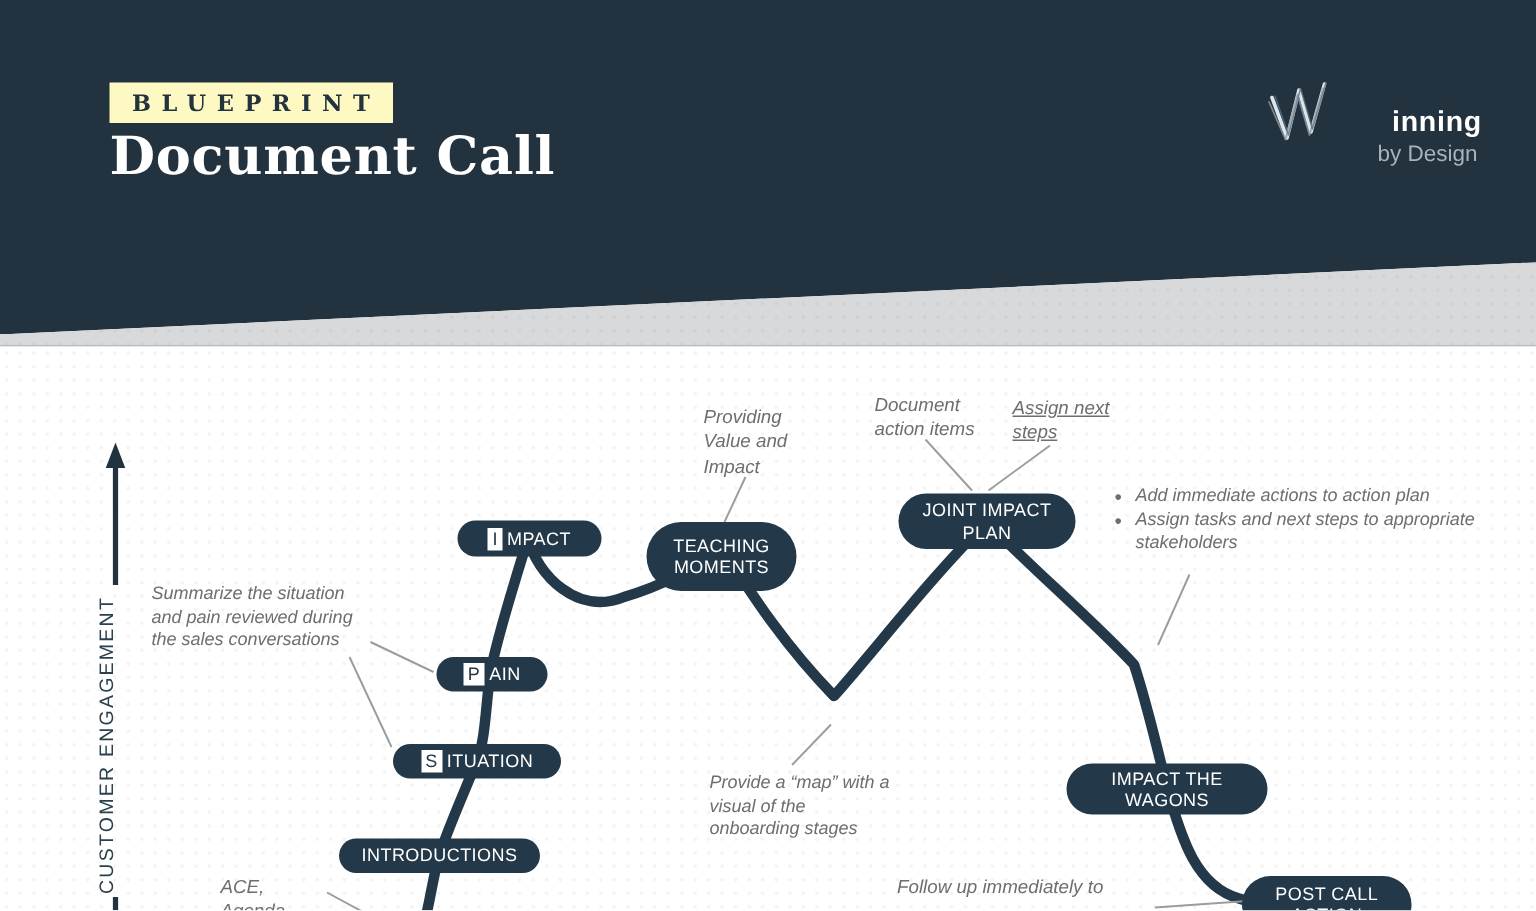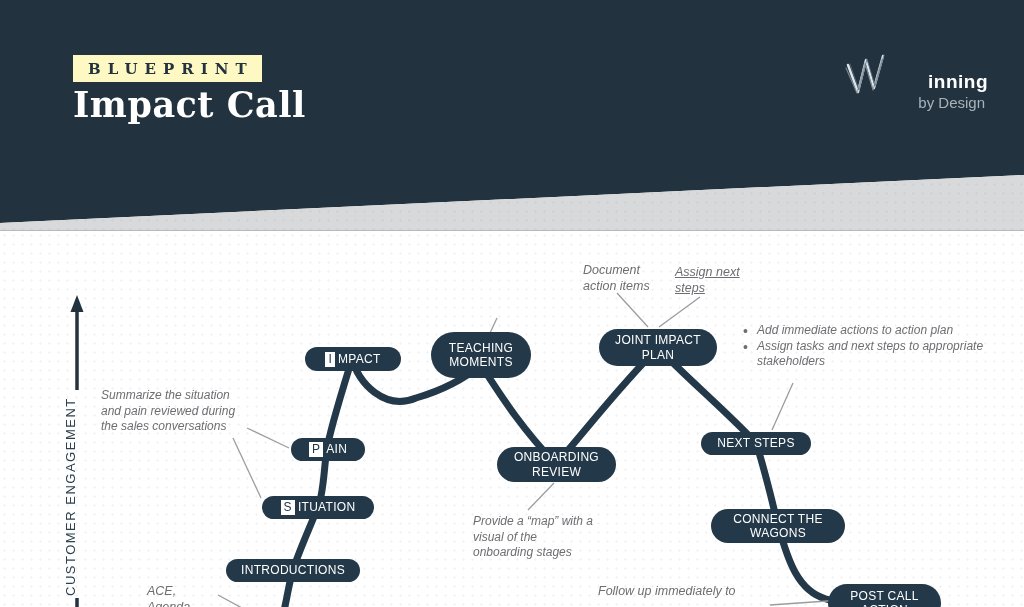--- a/index.html
+++ b/index.html
@@ -79,21 +79,21 @@
     font-weight: normal; font-size: 12px; letter-spacing: 0.3px;
     display: flex; align-items: center; justify-content: center;
     text-align: center; line-height: 1.18;
     padding: 4px 8px;
   }
   .pill .letterbox {
     display: inline-block; background: #ffffff; color: #233848;
     padding: 0px 3px; margin-right: 3px; line-height: 15px; font-size: 12px;
   }
   .pill-impact        { left: 305px; top: 116px; width: 96px;  height: 24px; }
-  .pill-teaching      { left: 431px; top: 101px; width: 100px; height: 46px; }
+  .pill-teaching      { left: 431px; top: 117px; width: 100px; height: 46px; }
   .pill-jip           { left: 599px; top: 98px;  width: 118px; height: 37px; }
   .pill-pain          { left: 291px; top: 207px; width: 74px;  height: 23px; }
   .pill-situation     { left: 262px; top: 265px; width: 112px; height: 23px; }
   .pill-introductions { left: 226px; top: 328px; width: 134px; height: 23px; }
   .pill-onboarding    { left: 497px; top: 216px; width: 119px; height: 35px; }
   .pill-nextsteps     { left: 701px; top: 201px; width: 110px; height: 23px; }
   .pill-ctw           { left: 711px; top: 278px; width: 134px; height: 34px; }
   .pill-pca           { left: 828px; top: 353px; width: 113px; height: 38px; }
 
   
@@ -123,21 +123,21 @@
 <body>
 
 <div class="page">
 
   <div class="header">
     <div class="header-navy"></div>
     <div class="header-gray"></div>
     <div class="header-hairline"></div>
 
     <div class="badge">BLUEPRINT</div>
-    <div class="page-title">Impact Call</div>
+    <div class="page-title">Document Call</div>
 
     <div class="logo">
       <div class="logo-row">
         <svg class="logo-mark" viewBox="0 0 42 44">
           <path d="M4 13 L14 40 L22 8 L30 36 L39 4" fill="none" stroke="#dfe4e8" stroke-width="2.4" stroke-linecap="round" stroke-linejoin="round"></path>
           <path d="M2 16 L13 41 L21 11 L29 38 L38 7" fill="none" stroke="#8d9aa4" stroke-width="1.2" stroke-linecap="round" stroke-linejoin="round" opacity="0.8"></path>
           <path d="M6 12 L15 38 L23 7 L31 34 L40 3" fill="none" stroke="#55707f" stroke-width="1" stroke-linecap="round" stroke-linejoin="round" opacity="0.8"></path>
         </svg>
         <div class="logo-name">inning</div>
       </div>
@@ -192,25 +192,24 @@
     <div class="pill pill-jip">JOINT IMPACT PLAN</div>
     <div class="pill pill-pain">
       <span class="letterbox">P</span>
       <span>AIN</span>
     </div>
     <div class="pill pill-situation">
       <span class="letterbox">S</span>
       <span>ITUATION</span>
     </div>
     <div class="pill pill-introductions">INTRODUCTIONS</div>
-    <div class="pill pill-onboarding">ONBOARDING REVIEW</div>
-    <div class="pill pill-nextsteps">NEXT STEPS</div>
-    <div class="pill pill-ctw">CONNECT THE WAGONS</div>
+    <div class="pill pill-ctw">IMPACT THE WAGONS</div>
     <div class="pill pill-pca">POST CALL ACTION</div>
 
+    <div class="note note-providing">Providing Value and Impact</div>
     <div class="note note-document">Document action items</div>
     <div class="note note-assign">Assign next steps</div>
     <div class="note note-map">Provide a “map” with a visual of the onboarding stages</div>
     <div class="note note-summarize">Summarize the situation and pain reviewed during the sales conversations</div>
     <div class="note note-followup">Follow up immediately to</div>
     <div class="note note-ace">ACE, Agenda</div>
 
     <ul class="bullet-list">
       <li>Add immediate actions to action plan</li>
       <li>Assign tasks and next steps to appropriate stakeholders</li>

